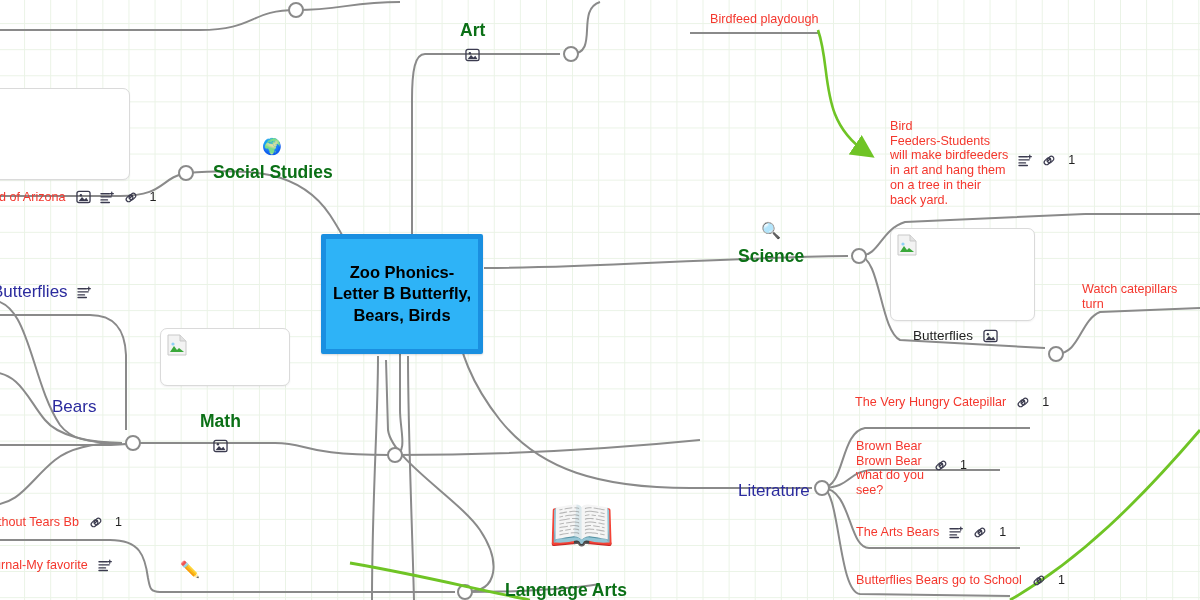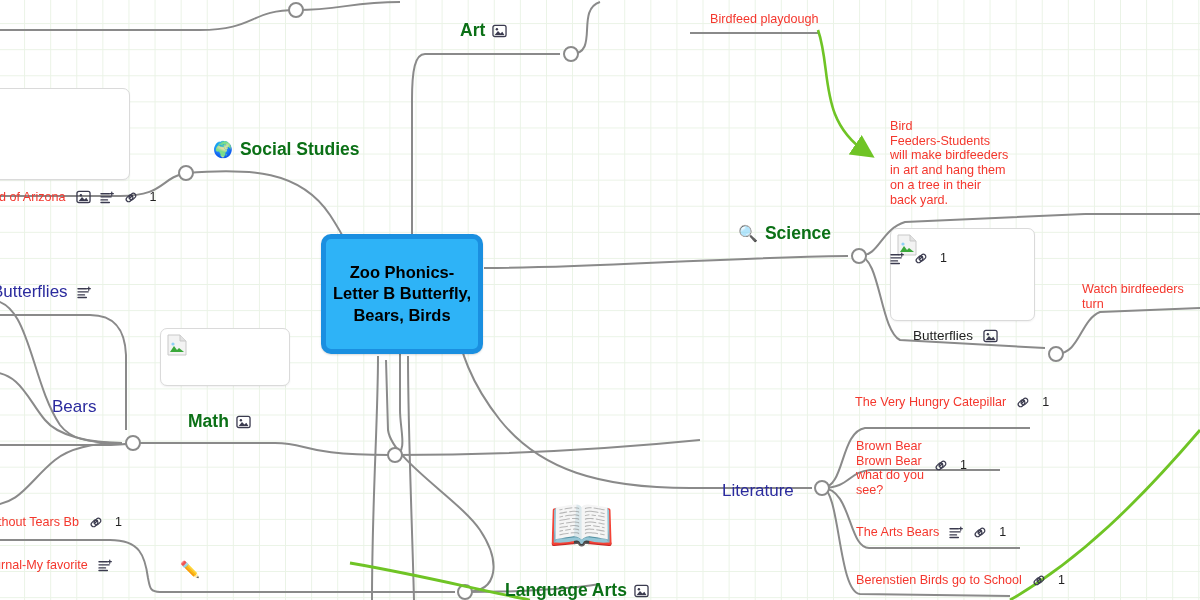--- a/index.html
+++ b/index.html
@@ -24,37 +24,37 @@
   #edges { position: absolute; inset: 0; width: 1200px; height: 600px; pointer-events: none; }
 
   .node { position: absolute; white-space: nowrap; }
 
   
   .central {
     left: 321px; top: 234px;
     width: 162px; height: 120px;
     background: #2eb3f7;
     border: 5px solid #1a8fe0;
-    border-radius: 10px;
+    border-radius: 2px;
     display: flex; align-items: center; justify-content: center;
     text-align: center;
     color: #000;
     font-weight: bold;
     font-size: 16.5px;
     line-height: 1.28;
     white-space: normal;
     padding: 4px 6px;
     box-shadow: 0 1px 2px rgba(0,0,0,.15);
   }
 
   .subject {
     color: #0b7016;
     font-weight: bold;
     font-size: 17.5px;
-    display: flex; align-items: center; gap: 7px;
+    display: flex; align-items: center; gap: 7px; flex-direction: column;
   }
   .subject .emoji { font-size: 16px; line-height: 1; }
 
   .navy {
     color: #2b2b9e;
     font-size: 17px;
     display: flex; align-items: center; gap: 9px;
   }
 
   .red {
@@ -207,21 +207,21 @@
   <div class="node subject" style="left:213px; top:139px;">
     <span class="emoji">🌍</span>
     <span>Social Studies</span>
   </div>
 
   <div class="node subject" style="left:738px; top:223px;">
     <span class="emoji">🔍</span>
     <span>Science</span>
   </div>
 
-  <div class="node subject" style="left:188px; top:411px;text-align:center;">
+  <div class="node subject" style="left:200px; top:411px;text-align:center;">
     <span>Math</span>
     <span class="icons">
       <span class="ic">
         <svg width="15" height="14" viewBox="0 0 16 15">
             <rect x="1" y="1.5" width="14" height="12" rx="2" fill="none" stroke="#3b3b4f" stroke-width="1.4"></rect>
             <circle cx="5.2" cy="5.6" r="1.3" fill="#3b3b4f"></circle>
             <path d="M2.6 12 L6.4 7.6 L9 10.2 L11 8.2 L13.4 12 Z" fill="#3b3b4f"></path>
           </svg>
       </span>
     </span>
@@ -257,42 +257,42 @@
             <path d="M12.6 1.2v3.4M10.9 2.9h3.4" stroke="#3b3b4f" stroke-width="1.3" stroke-linecap="round"></path>
           </svg>
       </span>
     </span>
   </div>
 
   <div class="node navy" style="left:52px; top:397px;">
     <span>Bears</span>
   </div>
 
-  <div class="node navy" style="left:722px; top:481px;">
+  <div class="node navy" style="left:738px; top:481px;">
     <span>Literature</span>
   </div>
 
   <div class="node" style="left:913px; top:328px; color:#222; font-size:13.5px; display:flex; align-items:center; gap:10px;">
     <span>Butterflies</span>
     <span class="icons">
       <span class="ic">
         <svg width="15" height="14" viewBox="0 0 16 15">
             <rect x="1" y="1.5" width="14" height="12" rx="2" fill="none" stroke="#3b3b4f" stroke-width="1.4"></rect>
             <circle cx="5.2" cy="5.6" r="1.3" fill="#3b3b4f"></circle>
             <path d="M2.6 12 L6.4 7.6 L9 10.2 L11 8.2 L13.4 12 Z" fill="#3b3b4f"></path>
           </svg>
       </span>
     </span>
   </div>
 
   <div class="node red one" style="left:710px; top:12px;">
     <span class="txt">Birdfeed playdough</span>
   </div>
 
-  <div class="node red" style="left:890px; top:119px; width:210px;flex-direction:column;">
+  <div class="node red" style="left:890px; top:119px; width:210px;">
     <span class="txt">Bird
 Feeders-Students
 will make birdfeeders
 in art and hang them
 on a tree in their
 back yard.</span>
     <span class="icons" style="margin-top:34px;">
       <span class="ic">
         <svg width="15" height="13" viewBox="0 0 16 14">
             <path d="M1 3h9M1 6.3h11M1 9.6h7M1 12.4h9" stroke="#3b3b4f" stroke-width="1.5" stroke-linecap="round"></path>
@@ -304,21 +304,21 @@
             <path d="M5.6 8.4 L9.4 4.6" stroke="#3b3b4f" stroke-width="1.4"></path>
             <path d="M8.2 3.2 a2.6 2.6 0 0 1 3.7 3.7 L10 8.8 a2.6 2.6 0 0 1-3.7-3.7 Z" fill="none" stroke="#3b3b4f" stroke-width="1.3"></path>
             <path d="M6.8 10.8 a2.6 2.6 0 0 1-3.7-3.7 L5 5.2 a2.6 2.6 0 0 1 3.7 3.7 Z" fill="none" stroke="#3b3b4f" stroke-width="1.3"></path>
           </svg>
       </span>
       <span class="cnt">1</span>
     </span>
   </div>
 
   <div class="node red one" style="left:1082px; top:282px;">
-    <span class="txt">Watch birdfeeders turn</span>
+    <span class="txt">Watch catepillars turn</span>
   </div>
 
   <div class="node red one" style="left:855px; top:395px;">
     <span class="txt">The Very Hungry Catepillar</span>
     <span class="icons">
       <span class="ic">
         <svg width="14" height="13" viewBox="0 0 15 14">
             <path d="M5.6 8.4 L9.4 4.6" stroke="#3b3b4f" stroke-width="1.4"></path>
             <path d="M8.2 3.2 a2.6 2.6 0 0 1 3.7 3.7 L10 8.8 a2.6 2.6 0 0 1-3.7-3.7 Z" fill="none" stroke="#3b3b4f" stroke-width="1.3"></path>
             <path d="M6.8 10.8 a2.6 2.6 0 0 1-3.7-3.7 L5 5.2 a2.6 2.6 0 0 1 3.7 3.7 Z" fill="none" stroke="#3b3b4f" stroke-width="1.3"></path>
@@ -359,21 +359,21 @@
             <path d="M5.6 8.4 L9.4 4.6" stroke="#3b3b4f" stroke-width="1.4"></path>
             <path d="M8.2 3.2 a2.6 2.6 0 0 1 3.7 3.7 L10 8.8 a2.6 2.6 0 0 1-3.7-3.7 Z" fill="none" stroke="#3b3b4f" stroke-width="1.3"></path>
             <path d="M6.8 10.8 a2.6 2.6 0 0 1-3.7-3.7 L5 5.2 a2.6 2.6 0 0 1 3.7 3.7 Z" fill="none" stroke="#3b3b4f" stroke-width="1.3"></path>
           </svg>
       </span>
       <span class="cnt">1</span>
     </span>
   </div>
 
   <div class="node red one" style="left:856px; top:573px;">
-    <span class="txt">Berenstien Birds go to School</span>
+    <span class="txt">Butterflies Bears go to School</span>
     <span class="icons">
       <span class="ic">
         <svg width="14" height="13" viewBox="0 0 15 14">
             <path d="M5.6 8.4 L9.4 4.6" stroke="#3b3b4f" stroke-width="1.4"></path>
             <path d="M8.2 3.2 a2.6 2.6 0 0 1 3.7 3.7 L10 8.8 a2.6 2.6 0 0 1-3.7-3.7 Z" fill="none" stroke="#3b3b4f" stroke-width="1.3"></path>
             <path d="M6.8 10.8 a2.6 2.6 0 0 1-3.7-3.7 L5 5.2 a2.6 2.6 0 0 1 3.7 3.7 Z" fill="none" stroke="#3b3b4f" stroke-width="1.3"></path>
           </svg>
       </span>
       <span class="cnt">1</span>
     </span>

